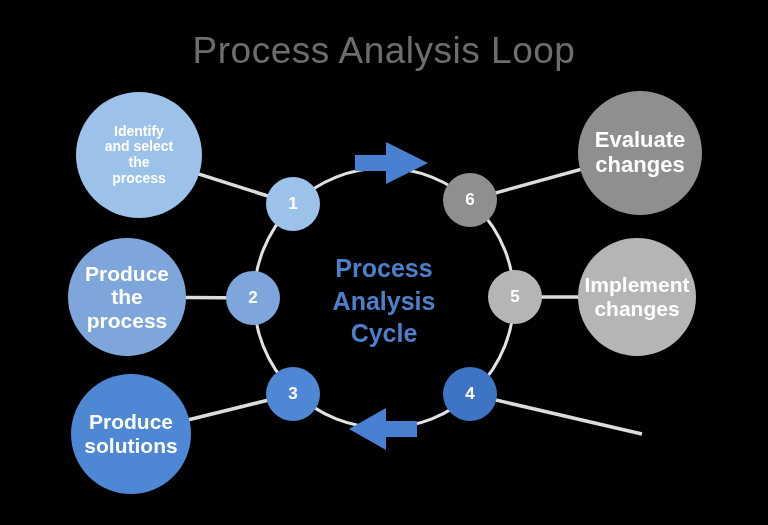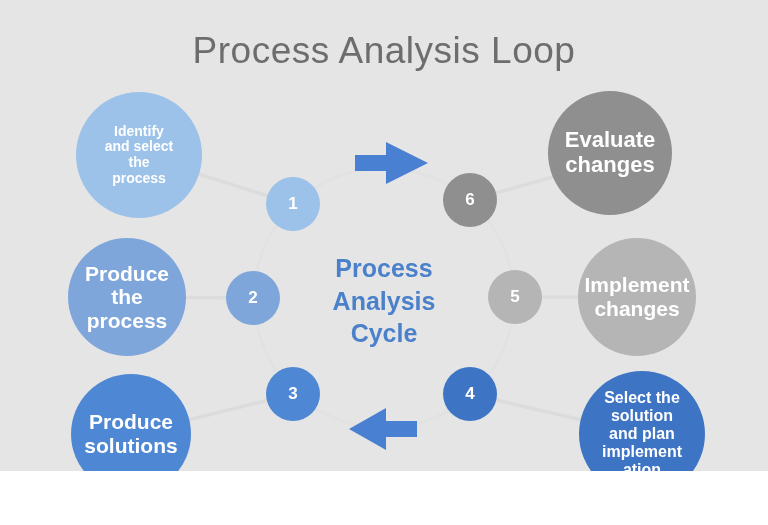--- a/index.html
+++ b/index.html
@@ -1,20 +1,20 @@
 <!DOCTYPE html>
 <html><head>
 <meta charset="utf-8">
 <style>
   html, body { margin: 0; padding: 0; background: #ffffff; }
   .canvas {
     position: relative;
     width: 768px;
-    height: 471px;
-    background: #e5e5e5;
+    height: 525px;
+    background: #000000;
     overflow: hidden;
     font-family: "Liberation Sans", sans-serif;
   }
   .title {
     position: absolute;
     top: 30px;
     left: 0;
     width: 100%;
     margin: 0;
     text-align: center;
@@ -36,21 +36,21 @@
     justify-content: center;
     text-align: center;
     color: #ffffff;
     font-weight: bold;
     line-height: 1.12;
     white-space: pre-line;
   }
   .b-identify  { left: 76px;  top: 92px;  width: 126px; height: 126px; font-size: 14px; background: #9cc2e9; }
   .b-analyze   { left: 68px;  top: 238px; width: 118px; height: 118px; font-size: 21px; background: #7ea6da; }
   .b-produce   { left: 71px;  top: 374px; width: 120px; height: 120px; font-size: 21px; background: #4e87d4; justify-content: center; }
-  .b-evaluate  { left: 548px; top: 91px;  width: 124px; height: 124px; font-size: 22px; background: #8f8f8f; }
+  .b-evaluate  { left: 578px; top: 91px;  width: 124px; height: 124px; font-size: 22px; background: #8f8f8f; }
   .b-implement { left: 578px; top: 238px; width: 118px; height: 118px; font-size: 21px; background: #b5b5b5; }
   .b-select    { left: 579px; top: 371px; width: 126px; height: 126px; font-size: 16px; background: #3e74c4; }
 
   .step {
     position: absolute;
     width: 54px;
     height: 54px;
     border-radius: 50%;
     display: flex;
     align-items: center;
@@ -106,27 +106,20 @@
   </div>
   <div class="bubble b-analyze" style="background: rgb(126, 166, 218);">
     <span>Produce
 the
 process</span>
   </div>
   <div class="bubble b-produce" style="background: rgb(78, 135, 212);">
     <span>Produce
 solutions</span>
   </div>
-  <div class="bubble b-select" style="background: rgb(62, 116, 196);">
-    <span>Select the
-solution
-and plan
-implement
-ation</span>
-  </div>
   <div class="bubble b-implement" style="background: rgb(181, 181, 181);">
     <span>Implement
 changes</span>
   </div>
   <div class="bubble b-evaluate" style="background: rgb(143, 143, 143);">
     <span>Evaluate
 changes</span>
   </div>
 
   <div class="step s1" style="background: rgb(156, 194, 233);">

